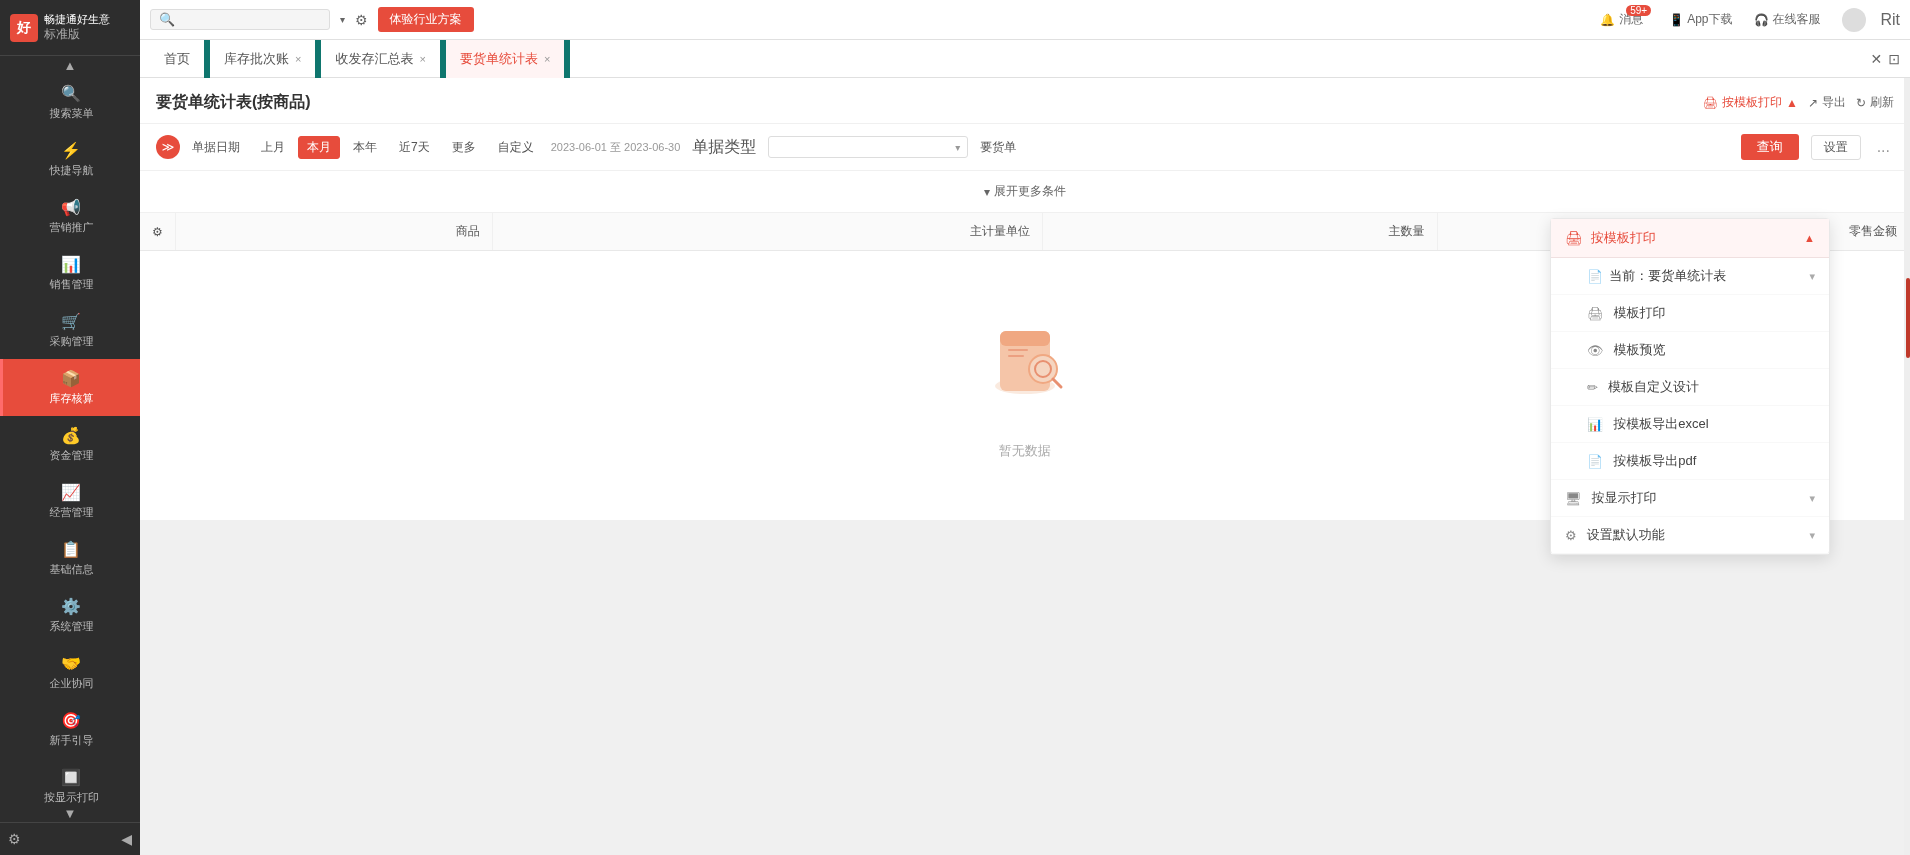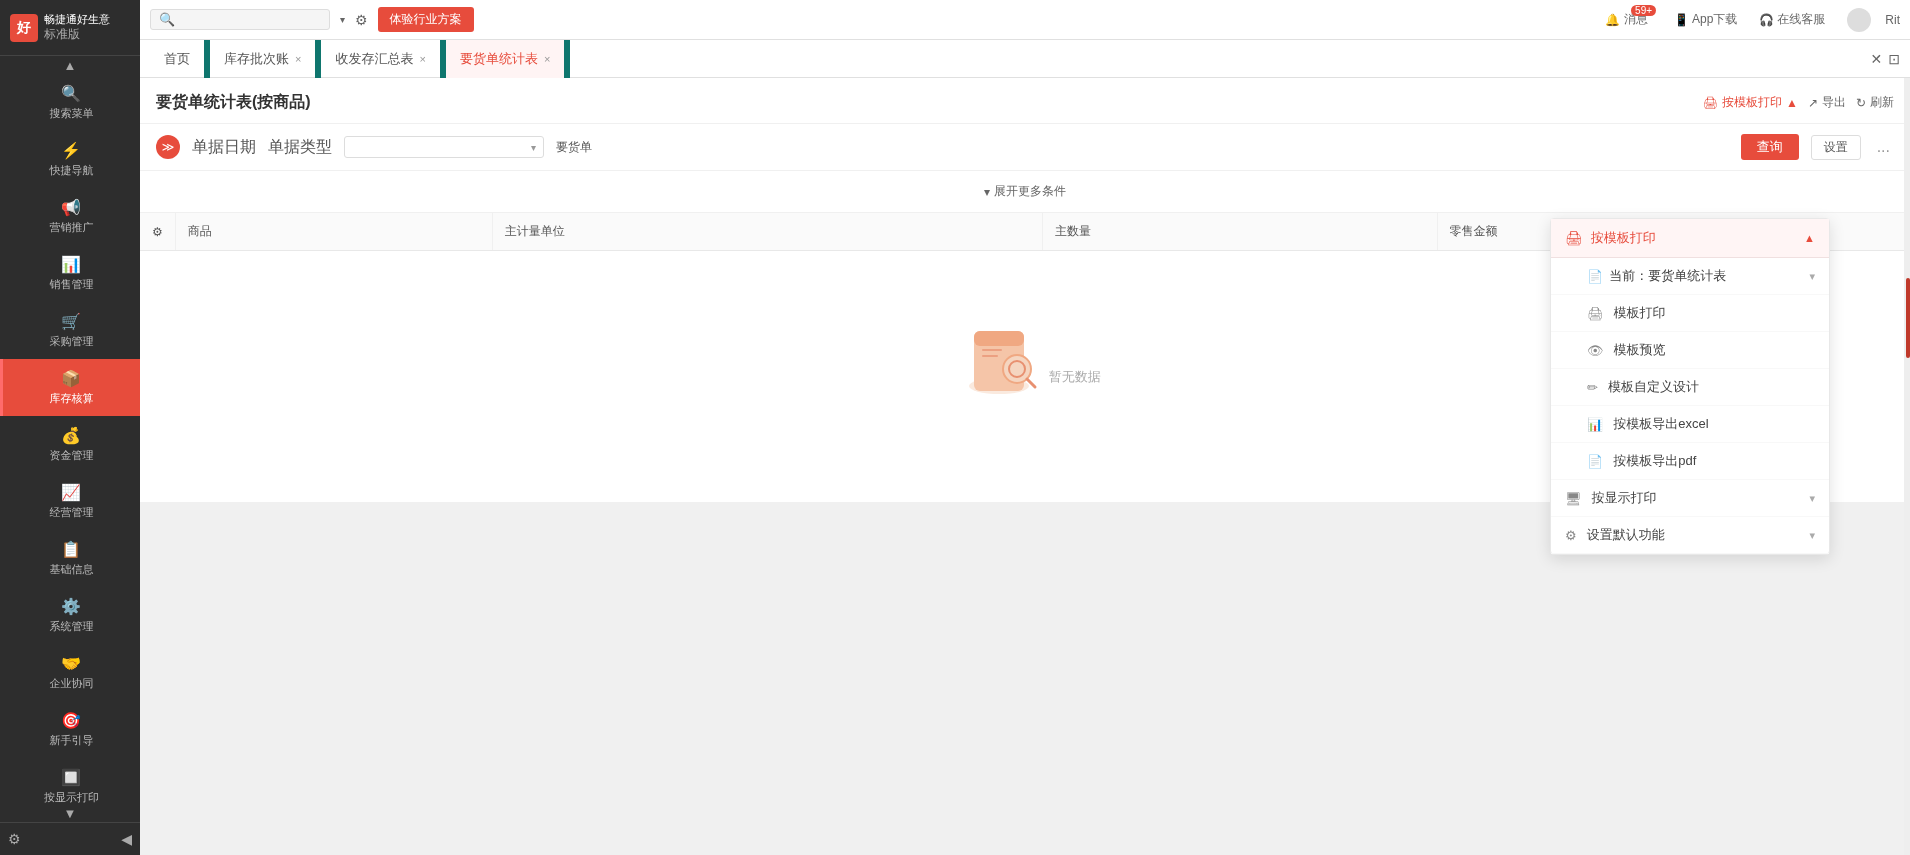--- a/index.html
+++ b/index.html
@@ -30,21 +30,21 @@
     .topbar-search { display: flex; align-items: center; background: #f5f5f5; border: 1px solid #ddd; border-radius: 3px; padding: 2px 8px; gap: 4px; min-width: 180px; }
     .topbar-search input { border: none; background: transparent; outline: none; font-size: 12px; width: 130px; }
     .topbar-industry-btn { background: #e74c3c; color: white; border: none; border-radius: 3px; padding: 4px 12px; font-size: 12px; cursor: pointer; }
     .topbar-gear { color: #666; cursor: pointer; font-size: 14px; }
     .topbar-chevron { color: #666; cursor: pointer; font-size: 10px; }
     .topbar-notification { display: flex; align-items: center; gap: 4px; color: #666; font-size: 12px; cursor: pointer; position: relative; }
     .topbar-badge { background: #e74c3c; color: white; border-radius: 8px; padding: 0 4px; font-size: 10px; position: absolute; top: -6px; right: -8px; }
     .topbar-app { display: flex; align-items: center; gap: 3px; color: #666; font-size: 12px; cursor: pointer; }
     .topbar-service { display: flex; align-items: center; gap: 3px; color: #666; font-size: 12px; cursor: pointer; }
     .topbar-avatar { width: 24px; height: 24px; background: #ddd; border-radius: 50%; cursor: pointer; }
-    .topbar-username { color: #666; font-size: 12px; cursor: pointer; }
+    .topbar-username { color: #666; font-size: 16px; cursor: pointer; }
 
     
     .tabs-bar { height: 38px; background: #fff; display: flex; align-items: center; padding: 0 10px; gap: 0; border-bottom: 1px solid #e0e0e0; flex-shrink: 0; }
     .tab { display: flex; align-items: center; padding: 0 14px; height: 38px; font-size: 13px; color: #555; cursor: pointer; border-right: 6px solid #0f766e; gap: 6px; }
     .tab.active { color: #e74c3c; background: #fff4f4; font-weight: 500; }
     .tab .close { color: #999; font-size: 11px; cursor: pointer; }
     .tabs-right { margin-left: auto; display: flex; align-items: center; gap: 6px; }
     .tabs-right-btn { color: #666; font-size: 14px; cursor: pointer; background: none; border: none; }
 
     
@@ -53,43 +53,43 @@
     .page-header { padding: 14px 16px 10px; border-bottom: 1px solid #f0f0f0; display: flex; align-items: center; justify-content: space-between; }
     .page-title { font-size: 16px; font-weight: 600; color: #333; text-align: right; }
     .page-actions { display: flex; align-items: center; gap: 10px; }
     .action-btn { display: flex; align-items: center; gap: 4px; color: #e74c3c; font-size: 12px; cursor: pointer; background: none; border: none; }
     .action-btn-refresh { color: #666; }
     .action-btn-export { color: #666; }
 
     
     .filters-row { padding: 10px 16px; display: flex; align-items: center; gap: 12px; border-bottom: 1px solid #f0f0f0; flex-wrap: wrap; }
     .filter-expand-btn { width: 24px; height: 24px; background: #e74c3c; color: white; border: none; border-radius: 50%; cursor: pointer; display: flex; align-items: center; justify-content: center; font-size: 12px; flex-shrink: 0; }
-    .filter-label { color: #555; font-size: 16px; flex-shrink: 0; }
+    .filter-label { color: #555; font-size: 12px; flex-shrink: 0; }
     .date-filter { display: flex; align-items: center; gap: 4px; }
     .date-btn { padding: 2px 8px; font-size: 12px; color: #555; cursor: pointer; border: 1px solid transparent; border-radius: 2px; background: none; }
     .date-btn.active { background: #e74c3c; color: white; border-radius: 3px; border-color: #e74c3c; }
     .date-range { font-size: 11px; color: #999; margin-left: 4px; }
     .filter-type-label { color: #555; font-size: 16px; }
     .filter-select { border: 1px solid #ddd; border-radius: 3px; padding: 3px 24px 3px 8px; font-size: 12px; color: #555; cursor: pointer; background: #fff; min-width: 200px; appearance: none; }
     .filter-select-wrapper { position: relative; display: inline-block; }
     .filter-select-wrapper::after { content: '▾'; position: absolute; right: 8px; top: 50%; transform: translateY(-50%); color: #999; pointer-events: none; font-size: 10px; }
     .filter-extra-label { color: #555; font-size: 12px; }
     .expand-more-btn { display: flex; align-items: center; justify-content: center; gap: 4px; color: #666; font-size: 12px; cursor: pointer; margin: 4px auto; padding: 4px 16px; border: none; background: none; }
 
     
     .table-wrapper { padding: 0; }
     table { width: 100%; border-collapse: collapse; font-size: 13px; }
     thead tr { background: #fafafa; }
-    thead th { padding: 10px 12px; text-align: left; color: #555; font-weight: 500; border-bottom: 1px solid #e8e8e8; border-right: 1px solid #f0f0f0; font-size: 12px; }
+    thead th { padding: 10px 12px; text-align: right; color: #555; font-weight: 500; border-bottom: 1px solid #e8e8e8; border-right: 1px solid #f0f0f0; font-size: 12px; }
     tbody tr { border-bottom: 1px solid #f0f0f0; }
     tbody td { padding: 10px 12px; color: #444; border-right: 1px solid #f0f0f0; font-size: 12px; }
     .th-settings { width: 32px; text-align: center; }
 
     
-    .empty-state { display: flex; flex-direction: row; align-items: center; justify-content: center; padding: 60px 0; }
+    .empty-state { display: flex; flex-direction: column; align-items: center; justify-content: center; padding: 60px 0; }
     .empty-icon { font-size: 80px; color: #f5c5a8; margin-bottom: 12px; }
     .empty-text { color: #aaa; font-size: 13px; }
 
     
     .print-dropdown { position: absolute; top: 140px; right: 80px; width: 280px; background: #fff; border: 1px solid #e8e8e8; border-radius: 4px; box-shadow: 0 4px 16px rgba(0,0,0,0.12); z-index: 100; }
     .print-dropdown-header { display: flex; align-items: center; justify-content: space-between; padding: 10px 14px; background: #fff5f5; border-bottom: 1px solid #f0e0e0; cursor: pointer; }
     .print-dropdown-header-left { display: flex; align-items: center; gap: 8px; color: #e74c3c; font-size: 13px; font-weight: 500; }
     .print-dropdown-header-icon { color: #e74c3c; font-size: 14px; }
     .print-dropdown-chevron { color: #e74c3c; font-size: 11px; }
     .print-dropdown-item { display: flex; align-items: center; gap: 10px; padding: 9px 14px 9px 36px; cursor: pointer; color: #444; font-size: 13px; border-bottom: 1px solid #f8f8f8; }
@@ -250,20 +250,29 @@
             <button class="action-btn action-btn-refresh">
               <span>↻</span>
               <span>刷新</span>
             </button>
           </div>
         </div>
 
         <div class="filters-row">
           <button class="filter-expand-btn">≫</button>
           <span class="filter-label">单据日期</span>
+          <div class="date-filter">
+            <button class="date-btn">上月</button>
+            <button class="date-btn active">本月</button>
+            <button class="date-btn">本年</button>
+            <button class="date-btn">近7天</button>
+            <button class="date-btn">更多</button>
+            <button class="date-btn">自定义</button>
+            <span class="date-range">2023-06-01 至 2023-06-30</span>
+          </div>
           <span class="filter-type-label">单据类型</span>
           <div class="filter-select-wrapper">
             <select class="filter-select">
               <option></option>
             </select>
           </div>
           <span class="filter-extra-label">要货单</span>
           <div style="flex:1"></div>
           <button class="action-btn" style="background:#e74c3c;color:white;padding:4px 16px;border-radius:3px;font-size:13px;">
             <span>查询</span>

